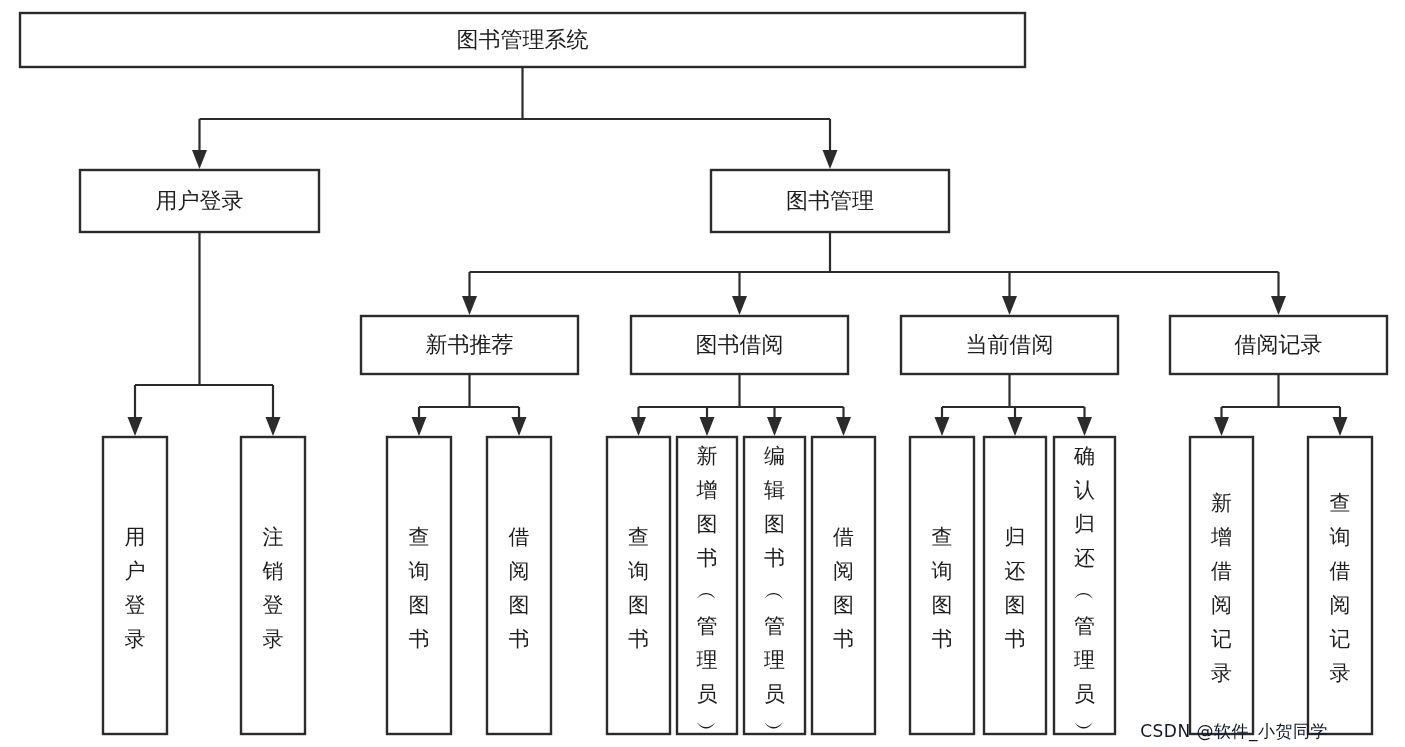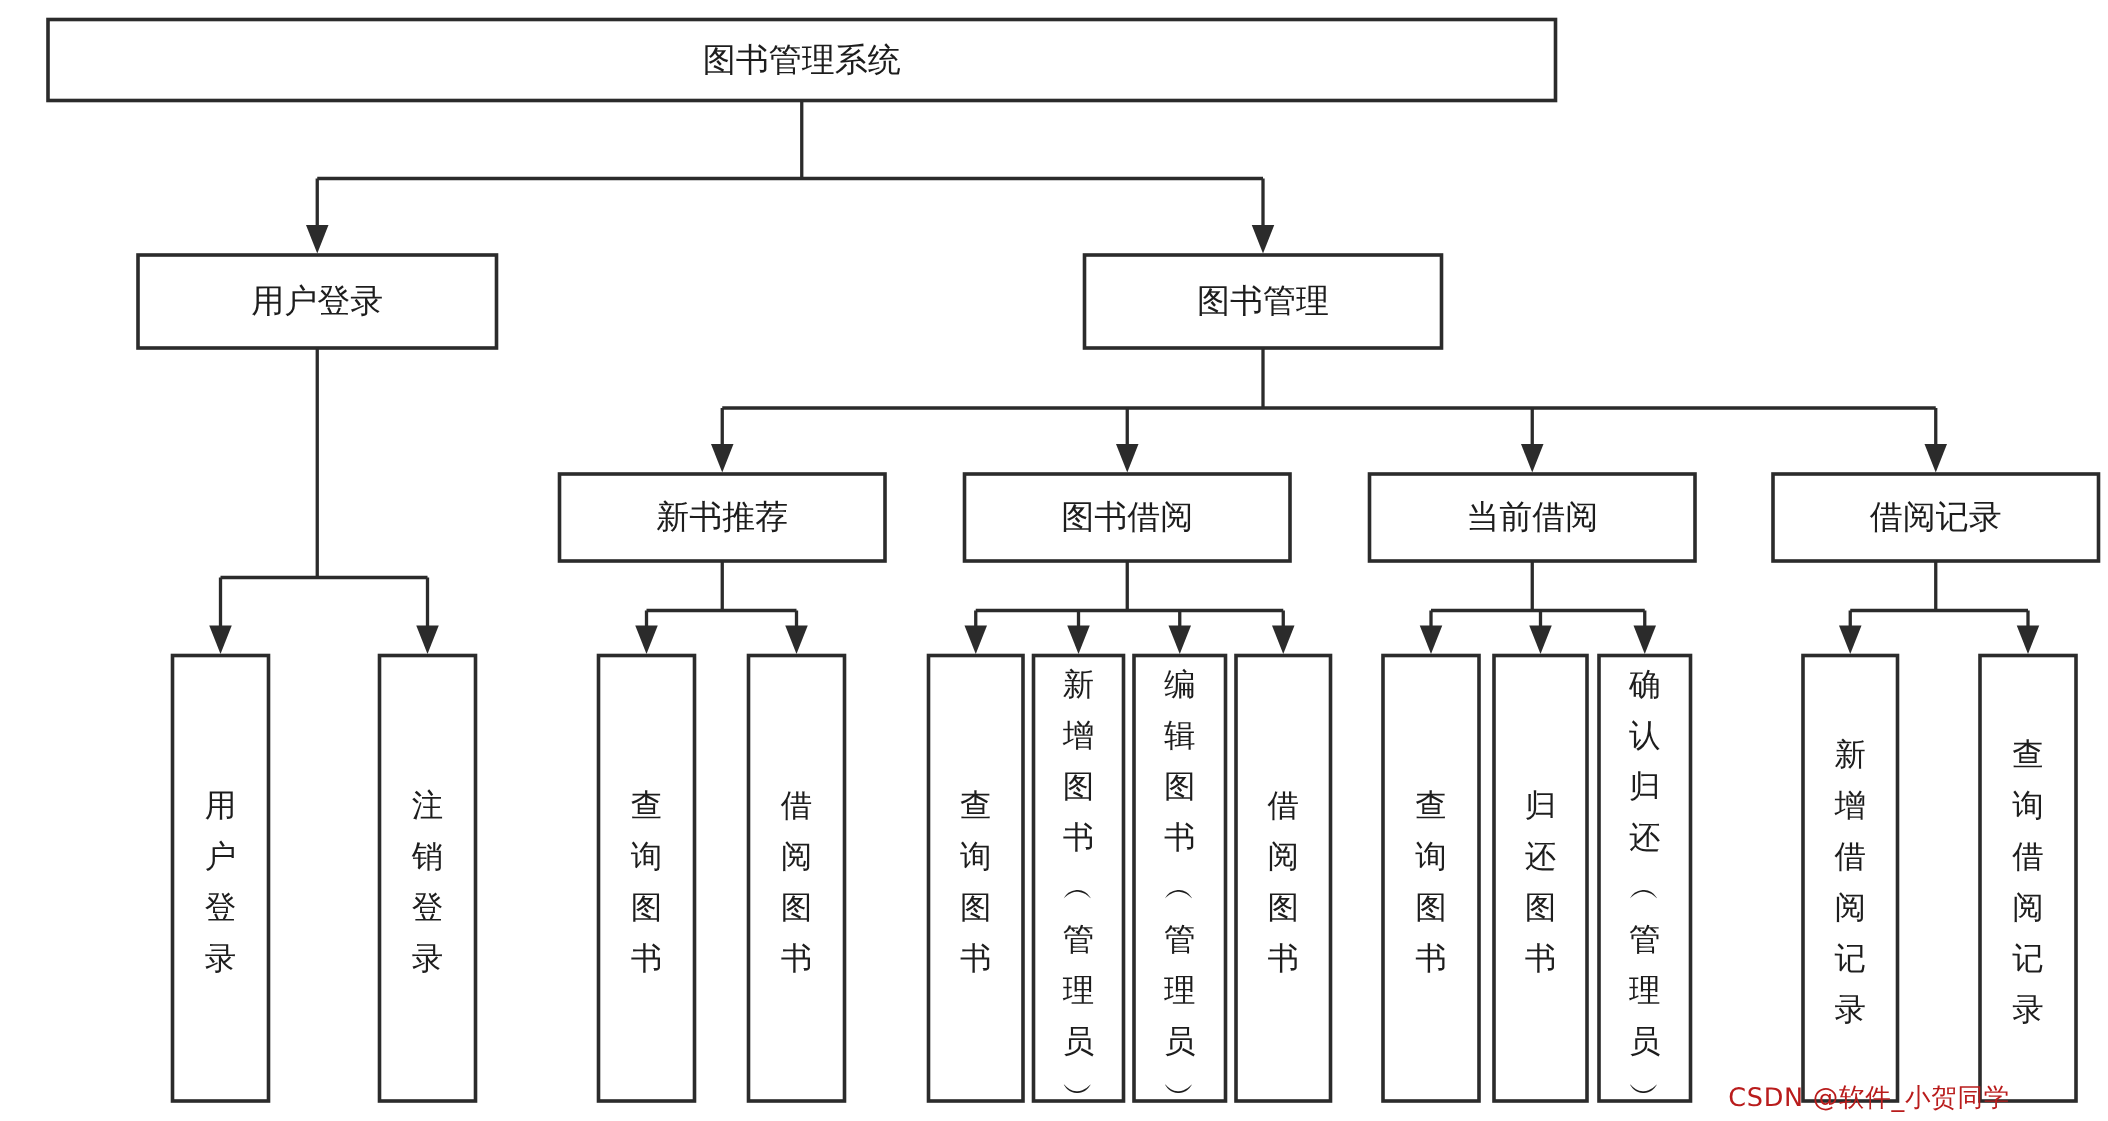--- a/index.html
+++ b/index.html
@@ -11,21 +11,20 @@
     width: 1405px;
     height: 747px;
     font-family: "DejaVu Sans", "Liberation Sans", sans-serif;
     overflow: hidden;
   }
   #diagram-root {
     position: relative;
     width: 1340px;
     height: 747px;
     background: #ffffff;
-    margin-left: 12px;
   }
   svg#tree-canvas {
     position: absolute;
     left: 0;
     top: 0;
     width: 1405px;
     height: 747px;
     display: block;
   }
   .node-box {
@@ -55,21 +54,21 @@
     font-size: 21px;
     fill: #1d1d1d;
     text-anchor: middle;
   }
   .watermark {
     position: absolute;
     right: 12px;
     bottom: 4px;
     font-family: "DejaVu Sans", "Liberation Sans", sans-serif;
     font-size: 17px;
-    color: #b91c1c;
+    color: #0f172a;
     letter-spacing: 0.5px;
     white-space: nowrap;
     user-select: none;
   }
 </style>
 </head>
 <body>
 
 <div id="diagram-root">
   <svg id="tree-canvas" viewBox="0 0 1405 747" xmlns="http://www.w3.org/2000/svg">

